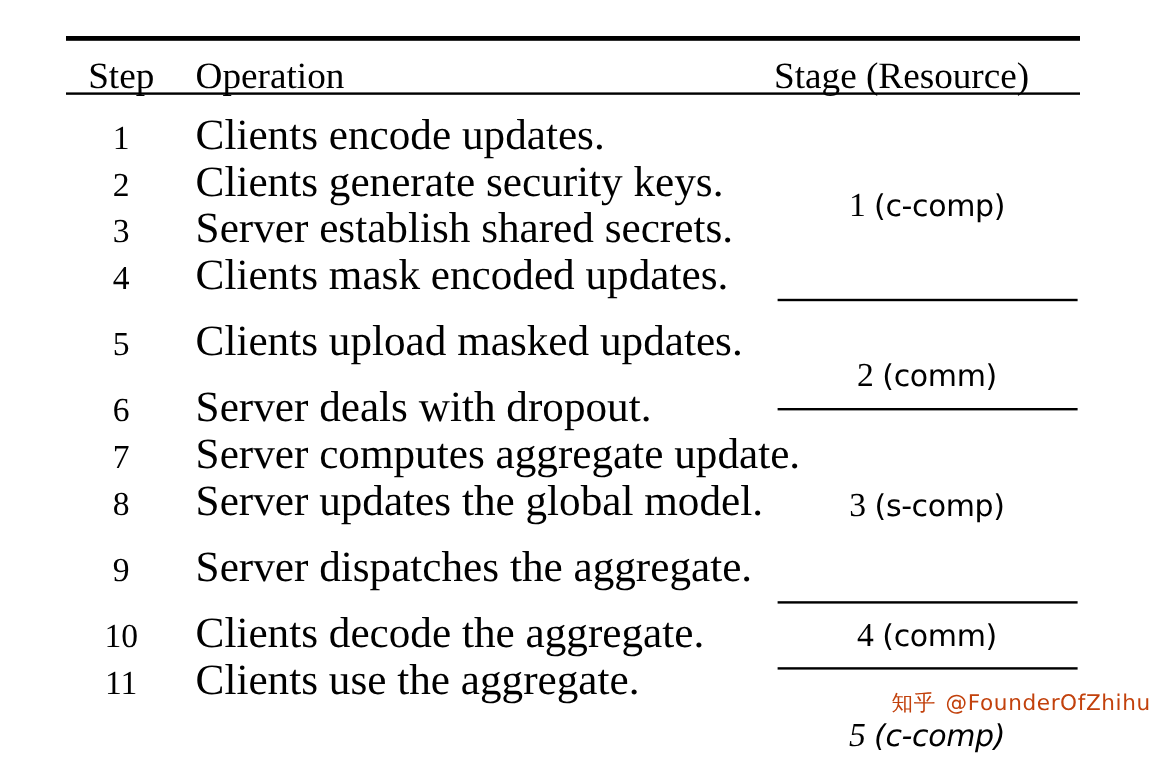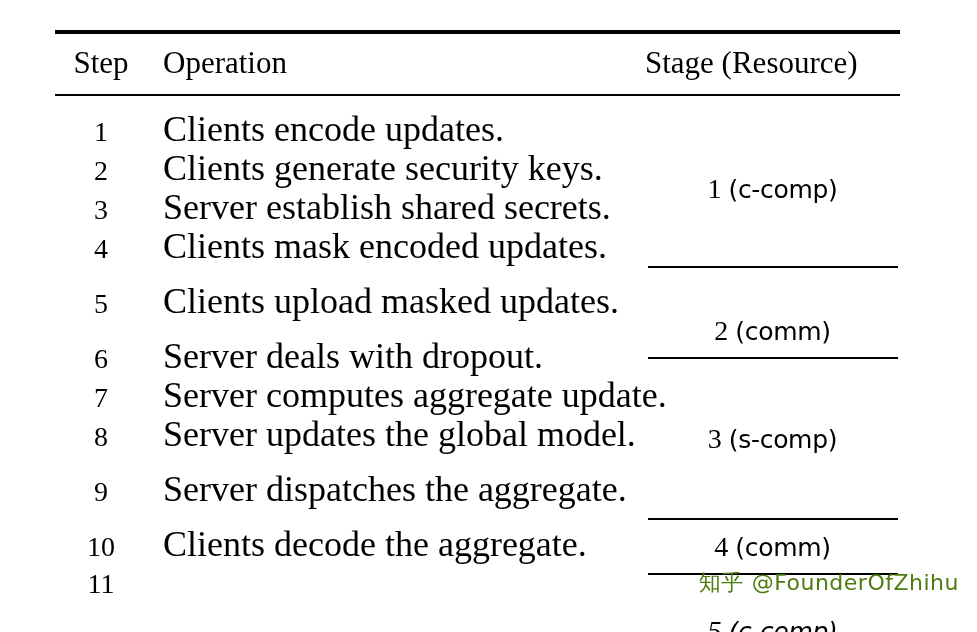--- a/index.html
+++ b/index.html
@@ -33,21 +33,21 @@
   .rule-thin {
     height: 2px;
     background: #000000;
     width: 100%;
   }
 
   
   .thead {
     display: flex;
     align-items: baseline;
-    height: 60px;
+    height: 43px;
   }
   .col-step {
     width: 92px;            
     text-align: center;
     flex: 0 0 92px;
   }
   .col-op {
     width: 498px;           
     flex: 0 0 498px;
     padding-left: 15px;
@@ -131,22 +131,22 @@
     font-size: 25px;
     letter-spacing: -0.3px;
   }
 
   
   #watermark {
     position: absolute;
     right: 18px;
     bottom: 34px;
     font-family: "DejaVu Sans", "Liberation Sans", sans-serif;
-    font-size: 22px;
-    color: #4d7c0f;
+    font-size: 18px;
+    color: #c2410c;
     letter-spacing: 0.5px;
     white-space: nowrap;
     user-select: none;
   }
   #watermark .wm-logo { margin-right: 8px; }
 </style>
 </head>
 <body>
 
 <div id="table-root">
@@ -213,20 +213,21 @@
         </div>
       </div>
 
       <div class="op-group">
         <div class="op-row">
           <div class="step-cell">10</div>
           <div class="op-cell">Clients decode the aggregate.</div>
         </div>
         <div class="op-row">
           <div class="step-cell">11</div>
+          <div class="op-cell">Clients use the aggregate.</div>
         </div>
       </div>
 
     </div>
 
     <div class="right-pane">
 
       <div class="stage-group" style="height:170px; padding-top:16px;">
         <div class="stage-label">
           <span class="stage-num">1</span><span>&nbsp;</span><span class="stage-res">(c-comp)</span>

